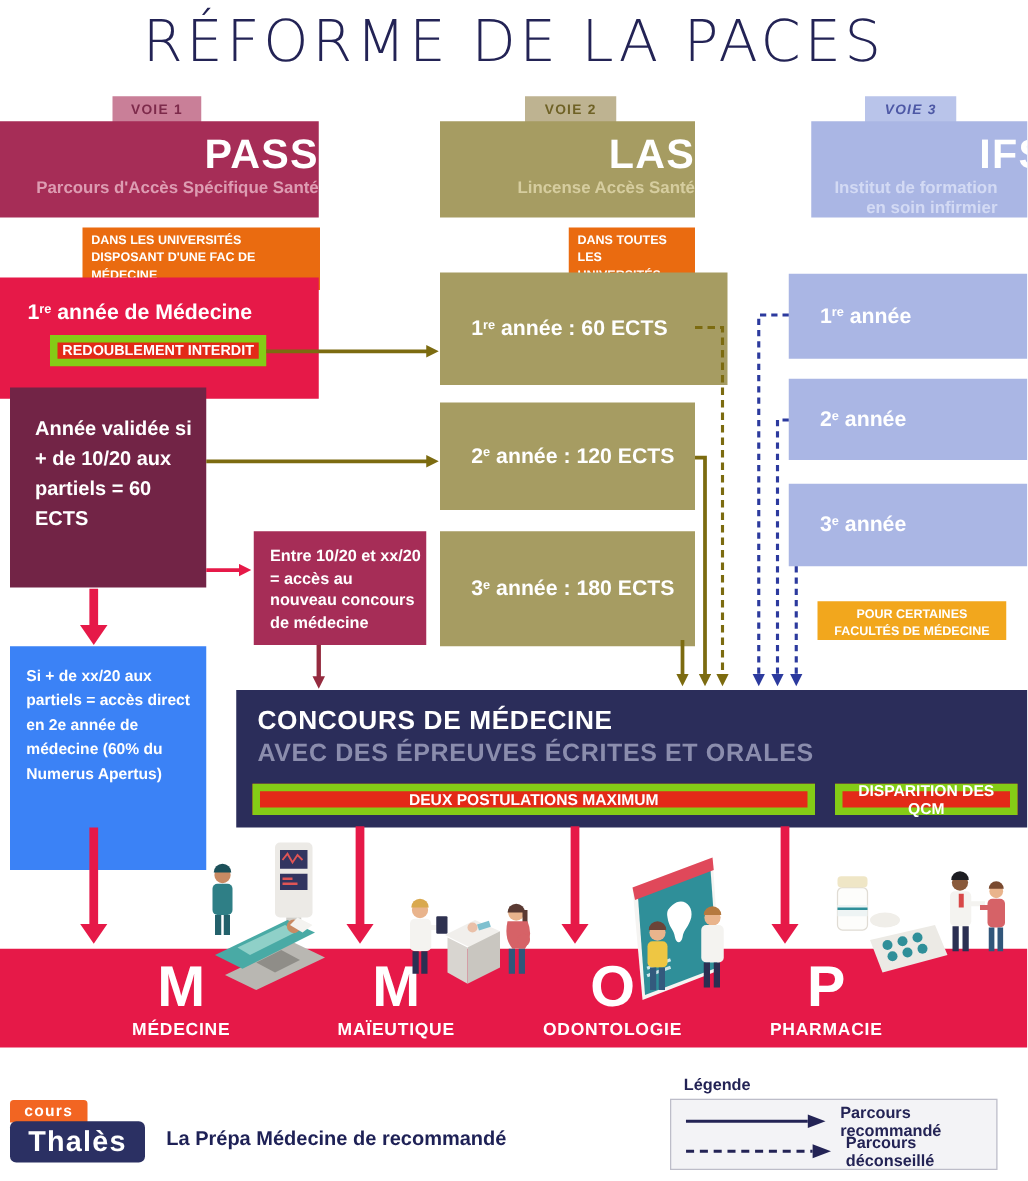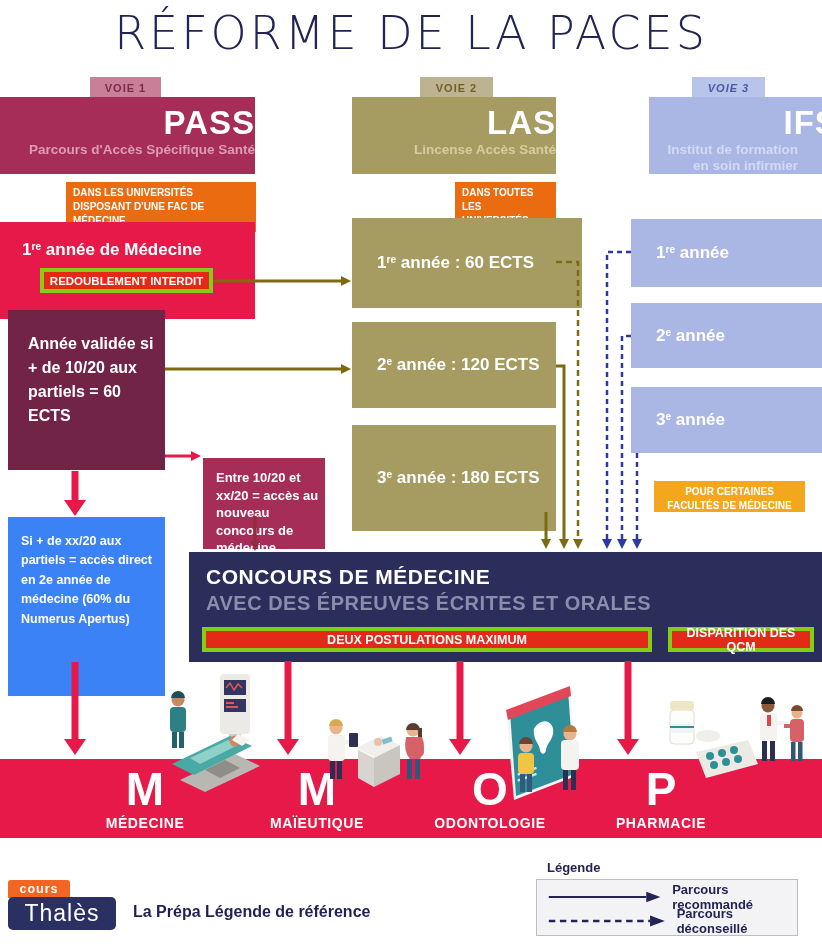--- a/index.html
+++ b/index.html
@@ -8,21 +8,21 @@
   .abs{position:absolute;box-sizing:border-box;}
   .title{top:6px;left:0;width:100%;text-align:center;font-size:46px;font-weight:200;
          letter-spacing:3px;color:#232355;font-family:"DejaVu Sans",sans-serif;}
   .voie{top:77px;height:22px;line-height:22px;text-align:center;font-size:11px;
         font-weight:700;letter-spacing:1px;}
   .hdr{top:97px;height:77px;color:#fff;padding:9px 0 0 14px;text-align:right;}
   .hdr .big{font-size:33px;font-weight:800;letter-spacing:1px;line-height:1;}
   .hdr .sub{font-size:13.5px;font-weight:700;margin-top:3px;line-height:1.2;}
   .note{color:#fff;font-weight:700;font-size:10px;line-height:1.4;padding:4px 7px;background:#ea6b10;}
   .wbox{color:#fff;font-weight:700;}
-  .badge{background:#e32918;border:4px solid #84cc16;color:#fff;font-weight:700;
+  .badge{background:#e32918;border:6px solid #84cc16;color:#fff;font-weight:700;
          display:flex;align-items:center;justify-content:center;text-align:center;}
   .yrrow{display:flex;align-items:center;padding-left:25px;color:#fff;font-weight:700;font-size:17px;}
   .sup{font-size:60%;position:relative;top:-0.45em;margin-top:36px;}
   .outcome{position:absolute;width:160px;text-align:center;color:#fff;}
   .outcome .letter{font-size:46px;font-weight:800;line-height:1;}
   .outcome .lbl{font-size:14px;font-weight:700;letter-spacing:0.6px;margin-top:3px;}
   .legend-row{display:flex;align-items:center;gap:10px;height:24px;}
   .legend-row .lab{font-size:13px;font-weight:700;color:#232355;}
   svg{display:block;}
   .overlay{pointer-events:none;}
@@ -56,31 +56,31 @@
 
   <div class="abs wbox" style="left:0;top:222px;width:255px;height:97px;background:#e61948;">
     <div class="abs" style="left:22px;top:18px;font-size:17px;">
       <span>1</span><span class="sup">re</span><span> année de Médecine</span>
     </div>
     <div class="abs badge" style="left:40px;top:46px;width:173px;height:25px;font-size:11.5px;">REDOUBLEMENT INTERDIT</div>
   </div>
 
   <div class="abs wbox" style="left:8px;top:310px;width:157px;height:160px;background:#722446;padding:22px 6px 0 20px;font-size:16px;line-height:1.5;">Année validée si + de 10/20 aux partiels = 60 ECTS</div>
 
-  <div class="abs wbox" style="left:203px;top:425px;width:122px;height:91px;background:#a62d57;padding:11px 4px 0 13px;font-size:13px;line-height:1.35;margin-top:33px;">Entre 10/20 et xx/20 = accès au nouveau concours de médecine</div>
+  <div class="abs wbox" style="left:203px;top:425px;width:138px;height:91px;background:#a62d57;padding:11px 4px 0 13px;font-size:13px;line-height:1.35;">Entre 10/20 et xx/20 = accès au nouveau concours de médecine</div>
 
   <div class="abs wbox" style="left:8px;top:517px;width:157px;height:179px;background:#3b82f6;padding:15px 4px 4px 13px;font-size:12.5px;line-height:1.55;">Si + de xx/20 aux partiels = accès direct en 2e année de médecine (60% du Numerus Apertus)</div>
 
   <div class="abs yrrow" style="left:352px;top:218px;width:230px;height:90px;background:#a69c62;">
     <span><span>1</span><span class="sup">re</span><span> année : 60 ECTS</span></span>
   </div>
   <div class="abs yrrow" style="left:352px;top:322px;width:204px;height:86px;background:#a69c62;">
     <span><span>2</span><span class="sup">e</span><span> année : 120 ECTS</span></span>
   </div>
-  <div class="abs yrrow" style="left:352px;top:425px;width:204px;height:106px;background:#a69c62;">
+  <div class="abs yrrow" style="left:352px;top:425px;width:204px;height:92px;background:#a69c62;">
     <span><span>3</span><span class="sup">e</span><span> année : 180 ECTS</span></span>
   </div>
 
   <div class="abs yrrow" style="left:631px;top:219px;width:191px;height:68px;background:#aab6e4;">
     <span><span>1</span><span class="sup">re</span><span> année</span></span>
   </div>
   <div class="abs yrrow" style="left:631px;top:303px;width:191px;height:65px;background:#aab6e4;">
     <span><span>2</span><span class="sup">e</span><span> année</span></span>
   </div>
   <div class="abs yrrow" style="left:631px;top:387px;width:191px;height:66px;background:#aab6e4;">
@@ -234,22 +234,22 @@
     <rect x="108" y="61" width="5" height="20" fill="#2b2f52"></rect>
     <circle cx="135" cy="33" r="5.5" fill="#e9b48c"></circle>
     <path d="M129,31 a6,6 0 0 1 12,0 z" fill="#7a4a2f"></path>
     <rect x="128" y="39" width="14" height="23" rx="4" fill="#d66267"></rect>
     <rect x="122" y="44" width="8" height="4" fill="#d66267"></rect>
     <rect x="129" y="62" width="4.5" height="19" fill="#31567a"></rect>
     <rect x="136" y="62" width="4.5" height="19" fill="#31567a"></rect>
   </svg>
 
   <div class="abs" style="left:8px;top:880px;width:62px;height:18px;background:#f26522;border-radius:3px 3px 0 0;color:#fff;font-weight:800;font-size:12.5px;line-height:18px;text-align:center;letter-spacing:1px;">cours</div>
-  <div class="abs" style="left:8px;top:897px;width:108px;height:33px;background:#2b3063;border-radius:5px;color:#fff;font-weight:400;font-size:23px;line-height:32px;text-align:center;letter-spacing:1px;">Thalès</div>
-  <div class="abs" style="left:133px;top:903px;font-size:16px;font-weight:800;color:#1e2156;">La Prépa Légende de référence</div>
+  <div class="abs" style="left:8px;top:897px;width:108px;height:33px;background:#2b3063;border-radius:5px;color:#fff;font-weight:700;font-size:23px;line-height:32px;text-align:center;letter-spacing:1px;">Thalès</div>
+  <div class="abs" style="left:133px;top:903px;font-size:16px;font-weight:800;color:#1e2156;">La Prépa Médecine de recommandé</div>
 
   <div class="abs" style="left:547px;top:860px;font-size:13px;font-weight:700;color:#232355;">Légende</div>
   <div class="abs" style="left:536px;top:879px;width:262px;height:57px;background:#f3f3f6;border:1px solid #bdbdc9;padding:5px 0 0 10px;">
     <div class="legend-row">
       <svg width="130" height="14" viewBox="0 0 130 14">
         <line x1="2" y1="7" x2="112" y2="7" stroke="#232355" stroke-width="2.5"></line>
         <polygon points="112,1 128,7 112,13" fill="#232355"></polygon>
       </svg>
       <span class="lab">Parcours recommandé</span>
     </div>

